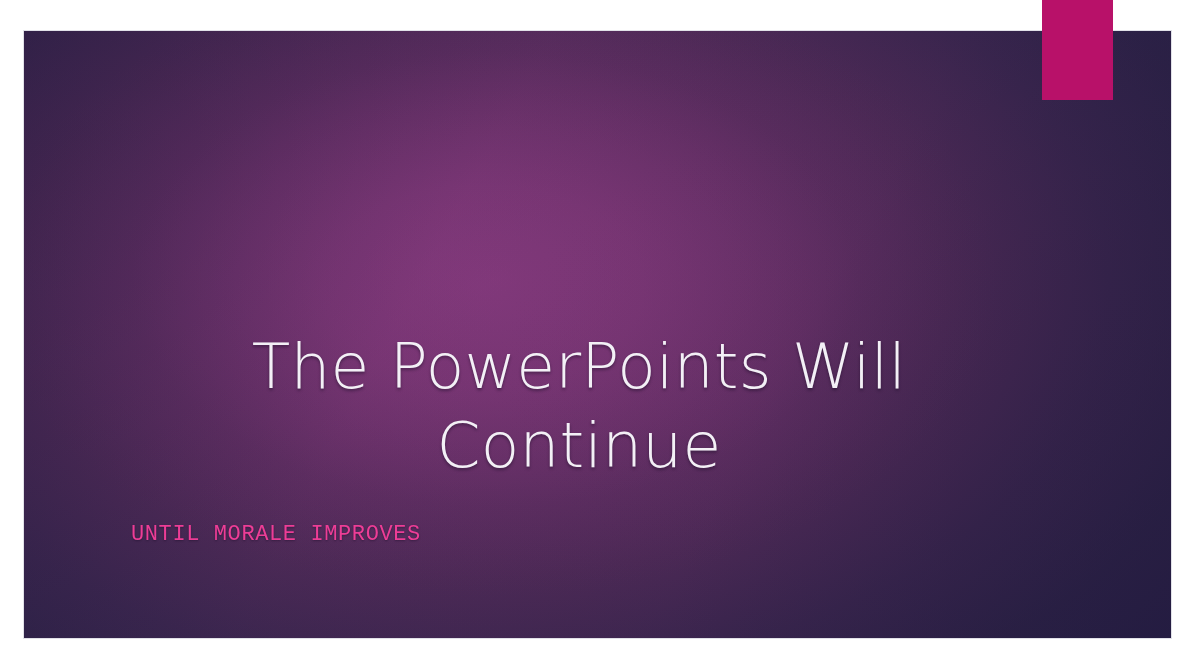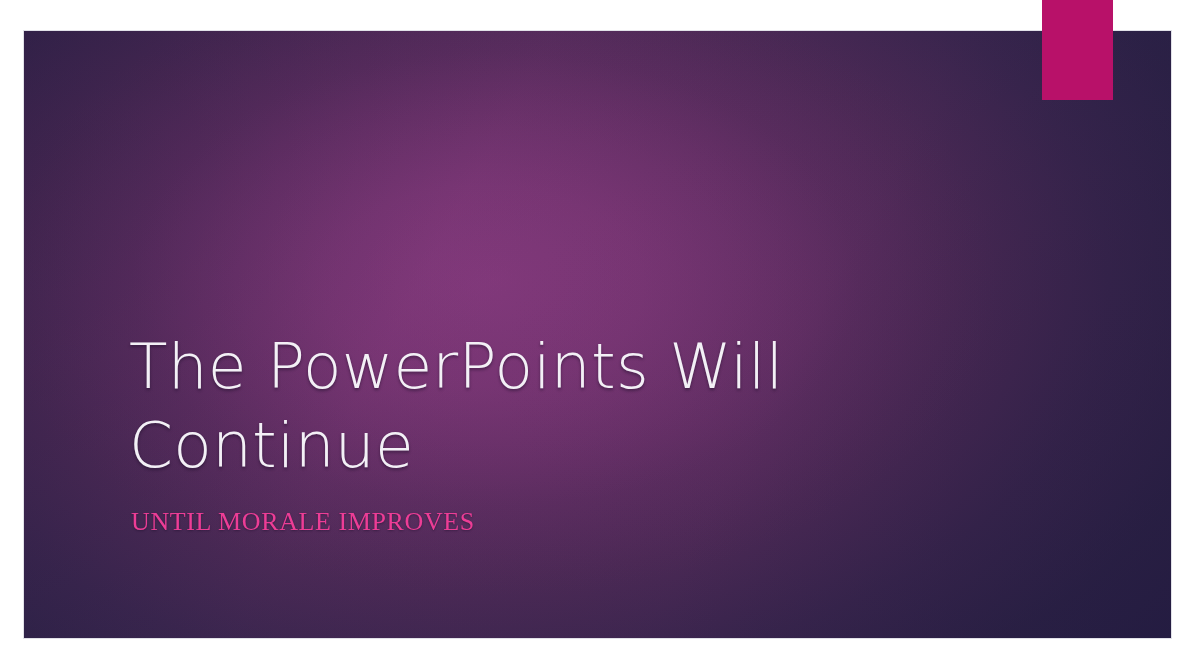--- a/index.html
+++ b/index.html
@@ -97,27 +97,28 @@
   #slide-title {
     margin: 0;
     font-family: "DejaVu Sans", sans-serif;
     font-weight: 300;
     font-size: 63px;
     line-height: 79px;
     letter-spacing: 0.2px;
     color: #f3f0f6;
     text-shadow: 0 2px 3px rgba(20,10,34,0.45);
     white-space: pre-line;
+    text-align: center;
   }
 
   #slide-subtitle {
-    margin: 21px 0 0 2px;
-    font-family: Liberation Serif, serif;
+    margin: 34px 0 0 2px;
+    font-family: Liberation Mono, monospace;
     font-weight: 400;
-    font-size: 26px;
+    font-size: 22px;
     line-height: 32px;
     letter-spacing: 0.6px;
     color: #ed3d96;
     text-transform: uppercase;
     text-shadow: 0 1px 2px rgba(20,10,34,0.40);
   }
 </style>
 </head>
 <body>
 

